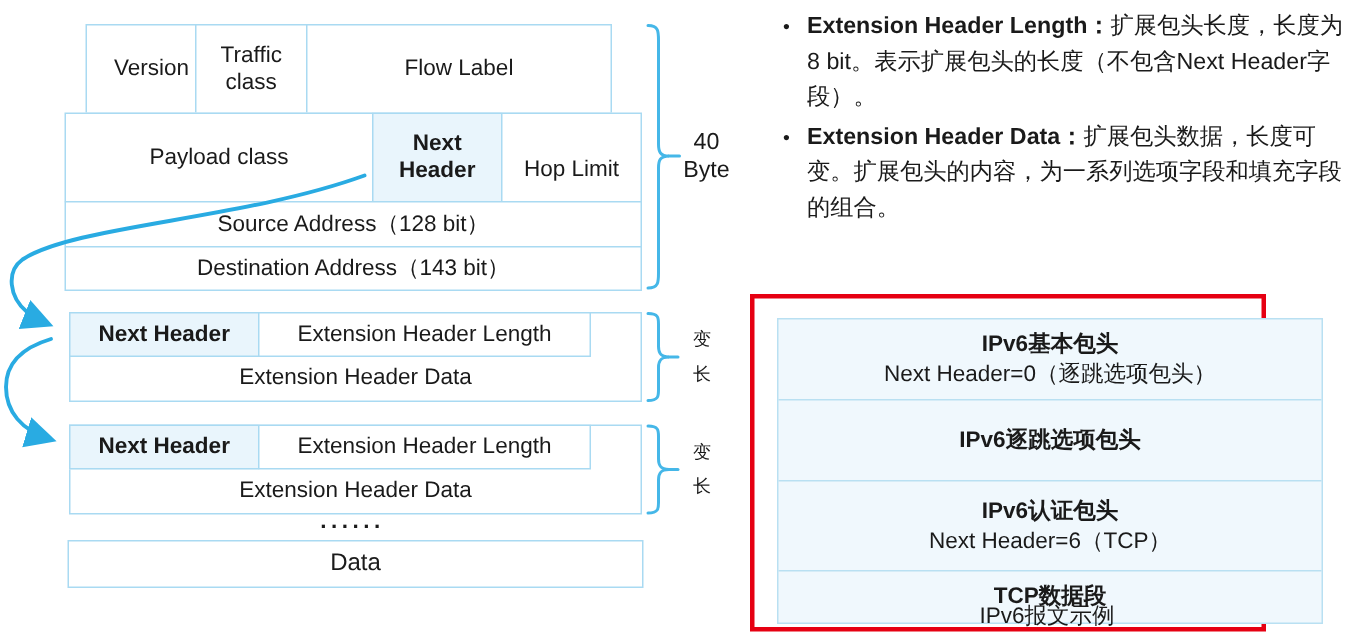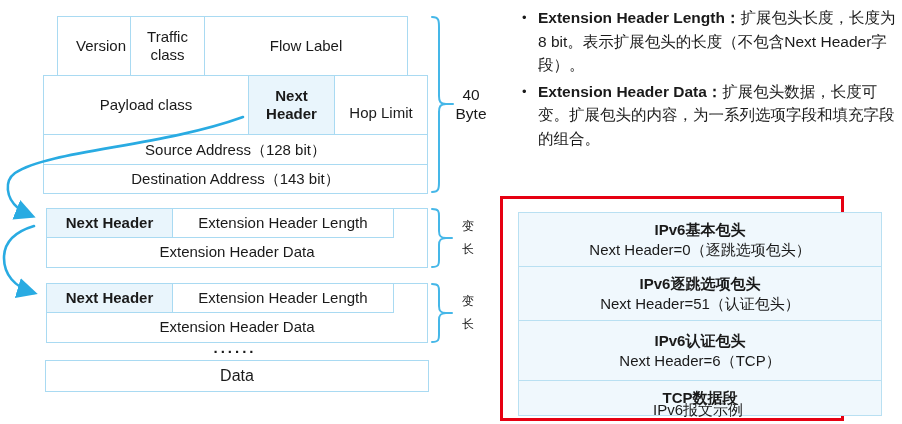--- a/index.html
+++ b/index.html
@@ -90,21 +90,20 @@
   </div>
 
   <div class="abs redbox" style="left:500px;top:156px;width:344px;height:225px;margin-top:40px;">
     <div class="abs exinner" style="left:15px;top:13px;width:364px;height:204px;">
       <div class="exsec b" style="height:53px;flex:none;">
         <div class="t">IPv6基本包头</div>
         <div>Next Header=0（逐跳选项包头）</div>
       </div>
       <div class="exsec b" style="height:53px;flex:none;">
         <div class="t">IPv6逐跳选项包头</div>
-        <div>Next Header=51（认证包头）</div>
       </div>
       <div class="exsec b" style="height:59px;flex:none;">
         <div class="t">IPv6认证包头</div>
         <div>Next Header=6（TCP）</div>
       </div>
       <div class="exsec" style="flex:1;">
         <div class="t">TCP数据段</div>
       </div>
     </div>
   </div>

